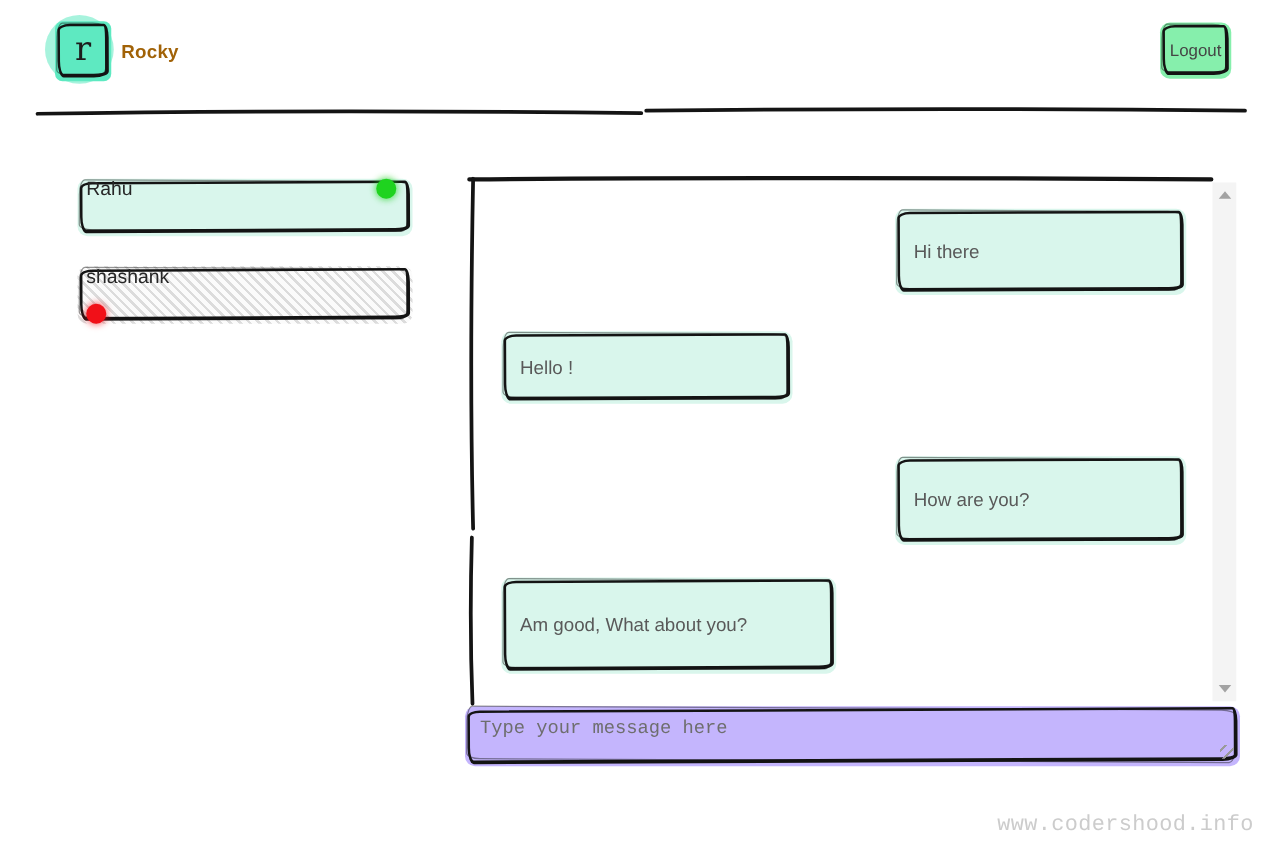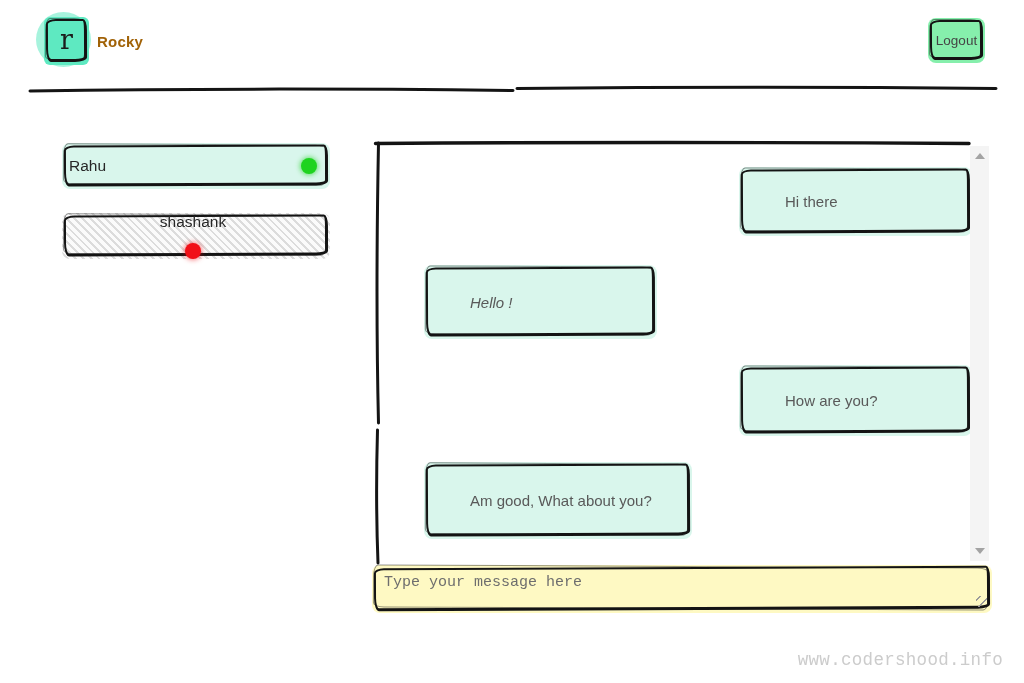--- a/index.html
+++ b/index.html
@@ -35,53 +35,53 @@
   .avatar .letter{ font-size:27px; color:#1c1c1c; font-family:"DejaVu Serif",serif; line-height:1; padding-bottom:3px;}
   .username{ position:absolute; left:97px; top:33px; font-size:15px; font-weight:700; color:#a16207; letter-spacing:.2px; }
   .logout{ left:928px; top:18px; width:57px; height:45px; background:#86efac; cursor:pointer;
     display:flex; align-items:center; justify-content:center; font-size:13.5px; color:#454545; }
 
   
   .ink-layer{ position:absolute; left:0; top:0; z-index:1; pointer-events:none; }
   .ink-layer path{ stroke:var(--c-ink,#141414); fill:none; stroke-linecap:round; }
 
   
-  .contact{ width:268px; height:46px; display:flex; align-items:center;
+  .contact{ width:268px; height:46px; display:flex; align-items:flex-start;
     justify-content:space-between; padding:0 13px 0 7px; cursor:pointer; }
   .contact.online-bg{ background:var(--c-mint-light,#d9f6ec); }
   .contact.offline-bg{
     background:repeating-linear-gradient(45deg,#fbfbfb 0 3.5px,#dcdcdc 3.5px 5.5px);flex-direction:column; }
   .contact .cname{ font-size:15.5px; color:#272727; }
   .dot{ width:16px; height:16px; border-radius:50%; }
   .dot.online{ background:var(--c-online,#1fd31f); box-shadow:0 0 5px 1px rgba(30,211,31,.65); }
   .dot.offline{ background:var(--c-offline,#f11018); box-shadow:0 0 5px 1px rgba(241,16,24,.55); }
   .c-rahu{ left:62px; top:143px; }
   .c-shashank{ left:62px; top:213px; }
 
   
   .bubble{ background:var(--c-mint-light,#d9f6ec); display:flex; align-items:center;
-    padding-left:46px; font-size:15px; color:var(--c-text,#595959); z-index:2;margin-left:23px; }
+    padding-left:15px; font-size:15px; color:var(--c-text,#595959); z-index:2; }
   .m0{ left:716px; top:167px; width:233px; height:69px; }
-  .m1{ left:401px; top:265px; width:233px; height:74px;font-style:italic; }
+  .m1{ left:401px; top:265px; width:233px; height:58px; }
   .m2{ left:716px; top:365px; width:233px; height:71px; }
   .m3{ left:401px; top:462px; width:268px; height:77px; }
 
   
   .scrollbar{ position:absolute; left:970px; top:146px; width:19px; height:415px;
     background:#f4f4f4; z-index:2; cursor:default; }
   .sb-btn{ position:absolute; left:0; width:19px; height:16px; display:flex;
     align-items:center; justify-content:center; }
   .sb-up{ top:2px; } .sb-down{ bottom:2px; }
   .tri-up{ width:0; height:0; border-left:5px solid transparent; border-right:5px solid transparent;
     border-bottom:6px solid #a3a3a3; }
   .tri-down{ width:0; height:0; border-left:5px solid transparent; border-right:5px solid transparent;
     border-top:6px solid #a3a3a3; }
 
   
-  .input-wrap{ left:372px; top:565px; width:620px; height:48px; background:#fef9c3; z-index:3; }
+  .input-wrap{ left:372px; top:565px; width:620px; height:48px; background:#c4b5fd; z-index:3; }
   .input-wrap::before{ border-width:2.6px 3.2px 3.6px 2.8px; }
   .input-wrap textarea{
     width:100%; height:100%; border:none; outline:none; resize:none; background:transparent;
     font-family:"Liberation Mono","DejaVu Sans Mono",monospace;
     font-size:15px; color:#333; padding:9px 14px 0 12px; }
   .input-wrap textarea::placeholder{ color:#6e6e6e; opacity:1; }
   .grip{ position:absolute; right:5px; bottom:6px; width:11px; height:11px; z-index:4; cursor:nwse-resize;
     background:repeating-linear-gradient(135deg,transparent 0 2.5px,#9a9a9a 2.5px 4px,transparent 4px 6.5px); }
 
   

